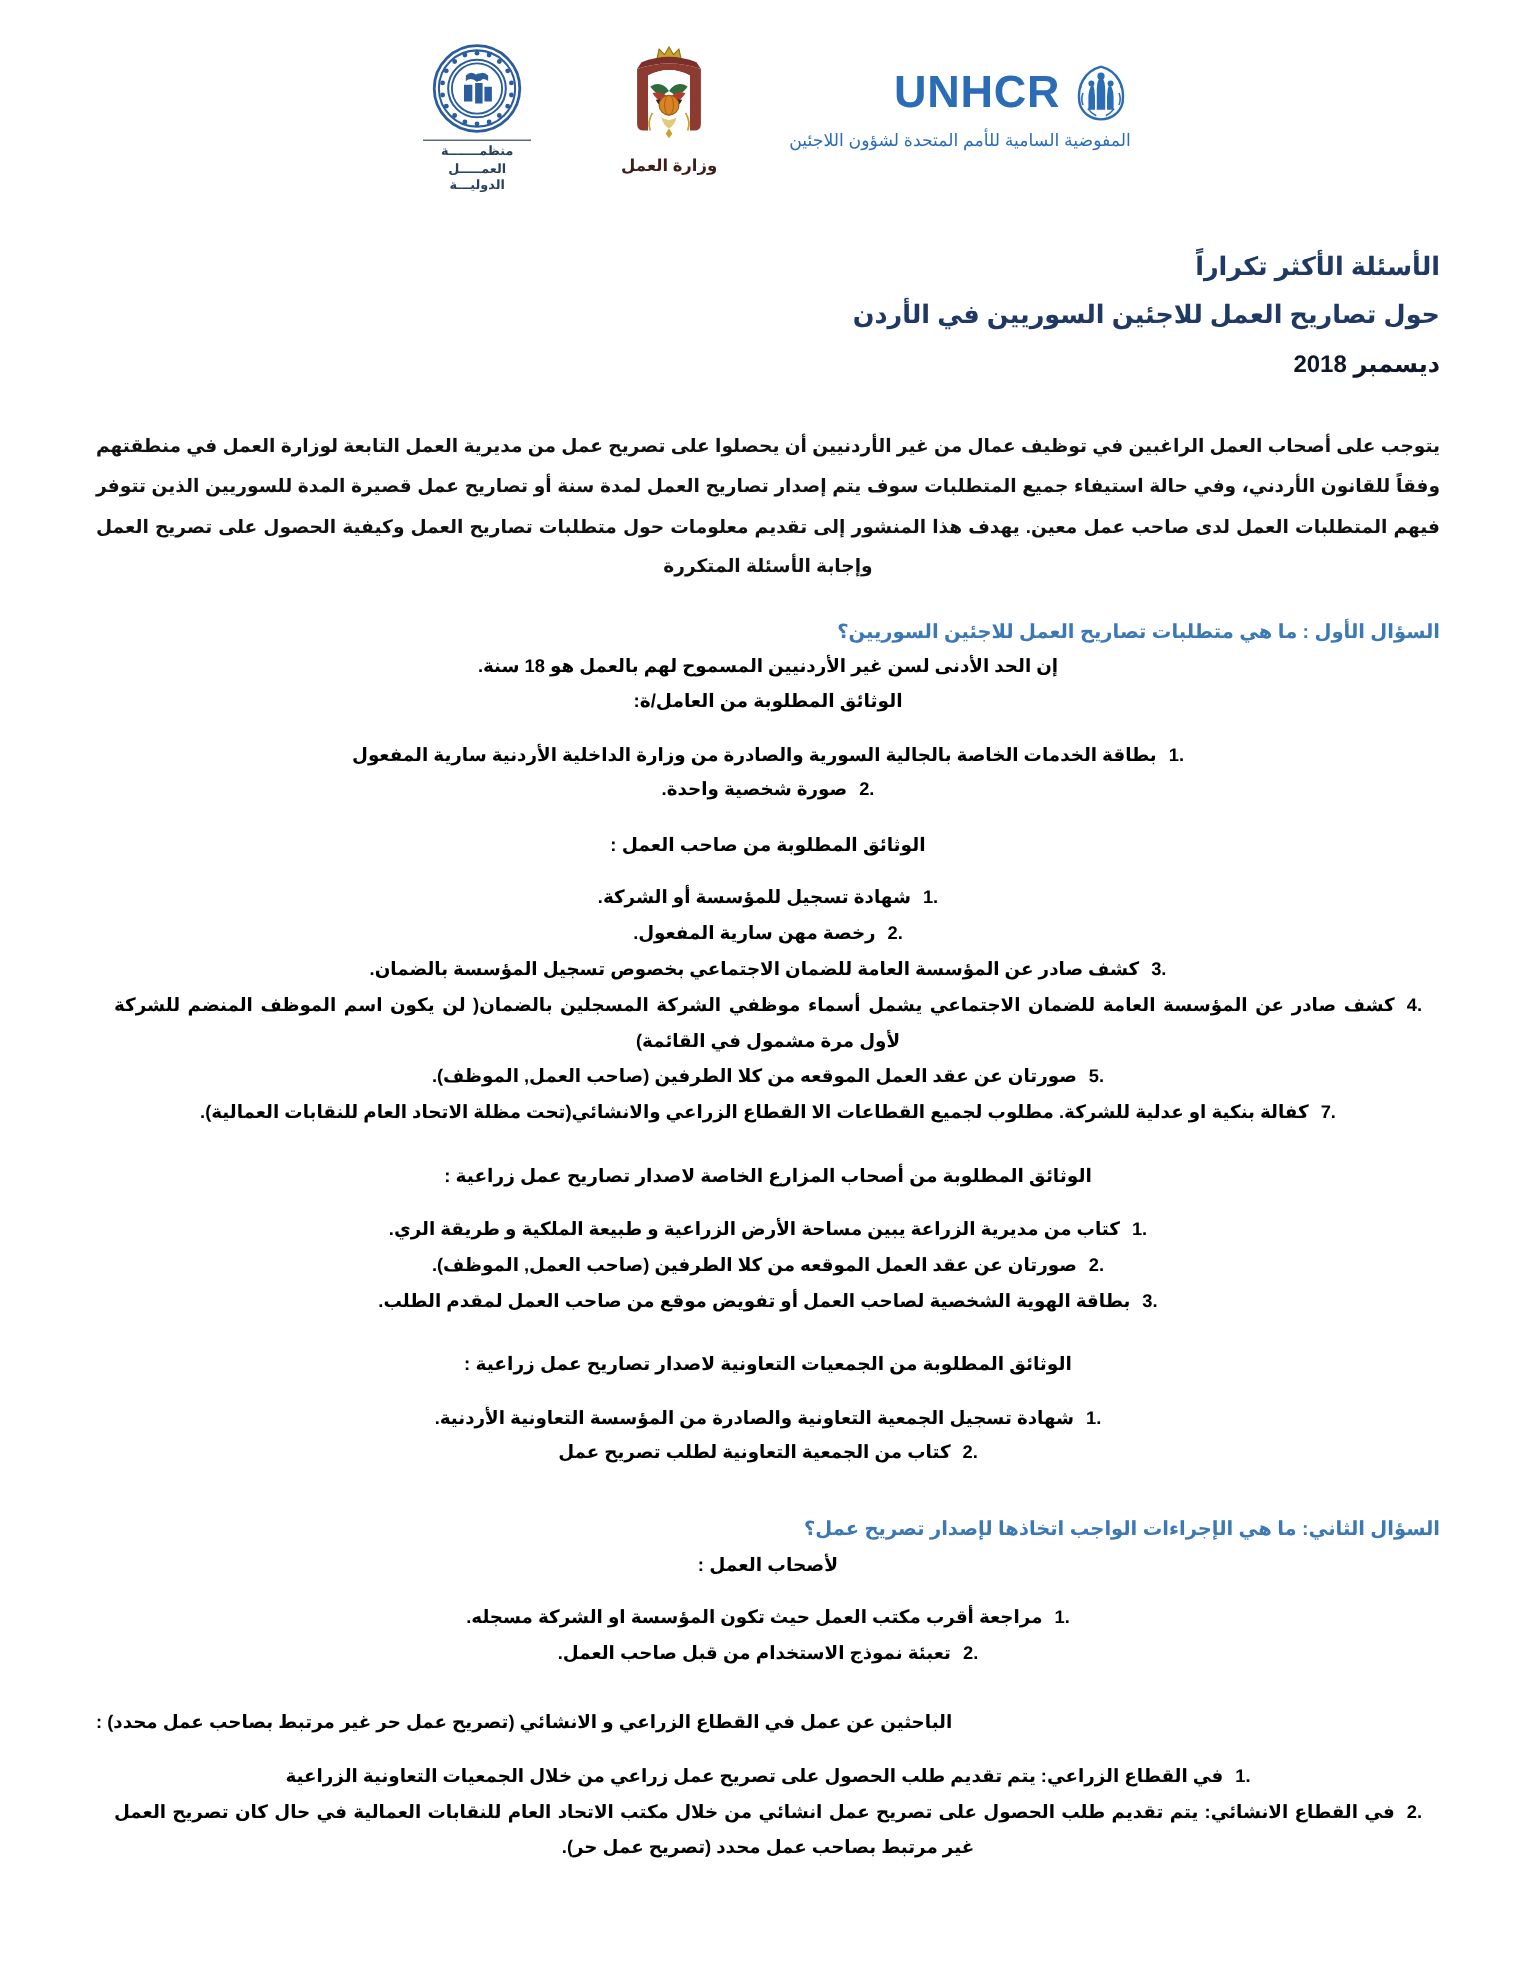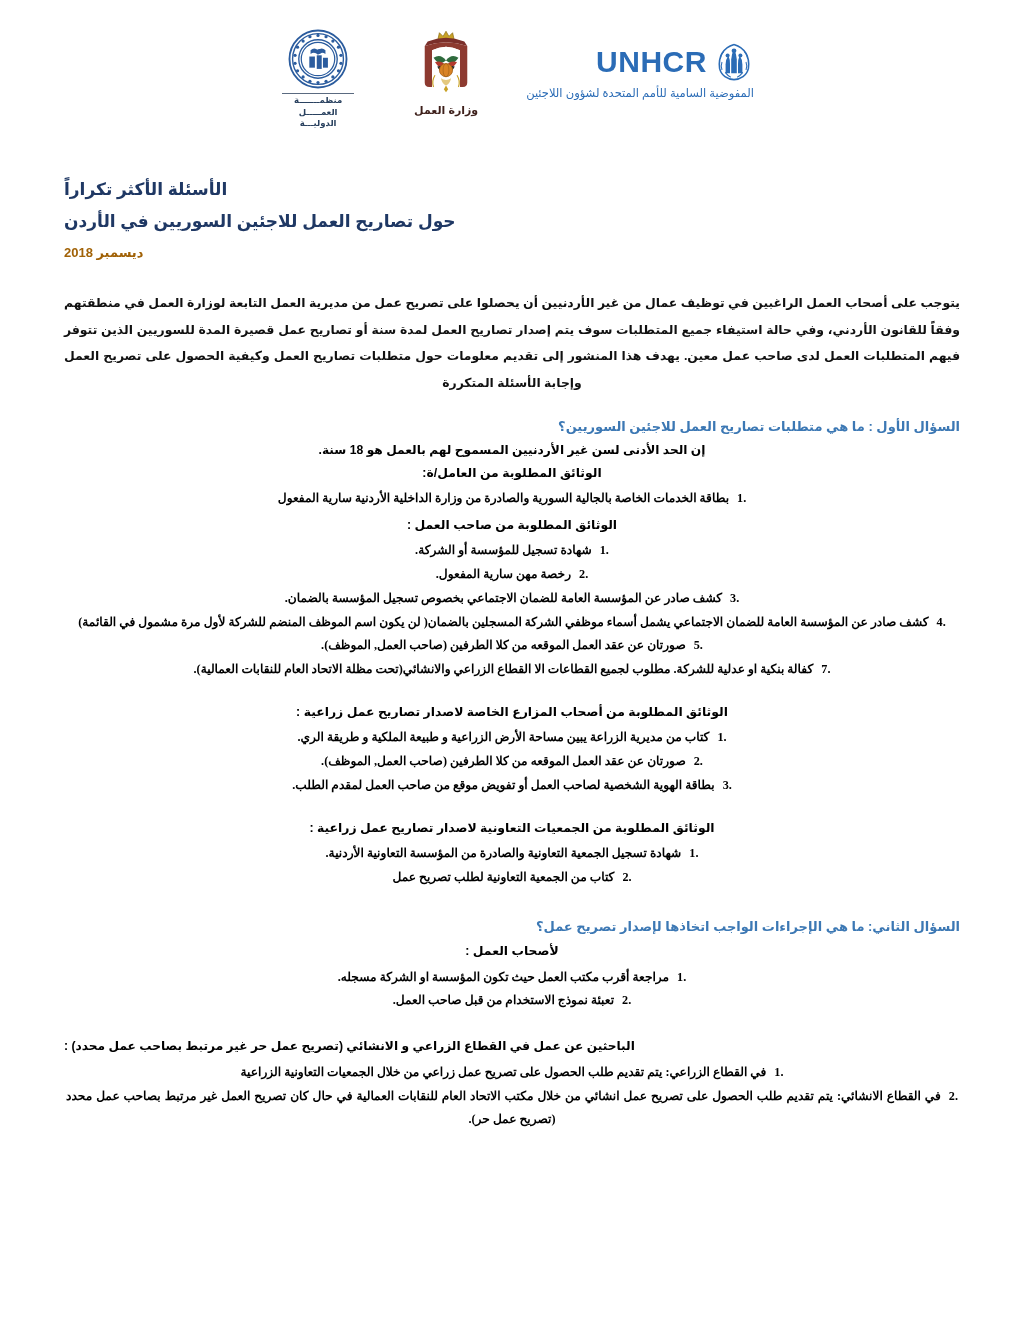--- a/index.html
+++ b/index.html
@@ -96,35 +96,35 @@
     font-size: 11.5px;
     color: #2b6cb6;
     margin-top: 4px;
     text-align: right;
     width: 100%;
     letter-spacing: 0.1px;
   }
 
   
   .title-zone {
-    text-align: left;
-    margin-top: 42px;
+    text-align: right;
+    margin-top: 30px;
   }
   .doc-title-1,
   .doc-title-2 {
     color: #1f3864;
     font-weight: 700;
     font-size: 17px;
     line-height: 1.9;
     letter-spacing: 0.2px;
   }
   .doc-date {
-    color: #a16207;
-    font-weight: 700;
-    font-size: 13px;
+    color: #0f172a;
+    font-weight: 700;
+    font-size: 16px;
     line-height: 2.1;
     direction: rtl;
   }
 
   
   .intro {
     margin-top: 24px;
     font-size: 12.4px;
     line-height: 2.15;
     text-align: justify;
@@ -163,24 +163,23 @@
   .group-heading {
     font-size: 12.4px;
     font-weight: 700;
     text-align: center;
     line-height: 1.95;
     margin-top: 18px;
   }
 
   ol.doc-list {
     list-style: none;
-    margin: 2px;
+    margin: 12px;
     padding: 0;
     counter-reset: li;
-    font-family: Liberation Serif, serif;
   }
   ol.doc-list > li {
     counter-increment: li;
     font-size: 12.2px;
     font-weight: 700;
     line-height: 1.95;
     text-align: center;
     position: relative;
     padding: 0 0 0 0;
   }
@@ -330,20 +329,21 @@
   <p class="intro">يتوجب على أصحاب العمل الراغبين في توظيف عمال من غير الأردنيين أن يحصلوا على تصريح عمل من مديرية العمل التابعة لوزارة العمل في منطقتهم وفقاً للقانون الأردني، وفي حالة استيفاء جميع المتطلبات سوف يتم إصدار تصاريح العمل لمدة سنة أو تصاريح عمل قصيرة المدة للسوريين الذين تتوفر فيهم المتطلبات العمل لدى صاحب عمل معين. يهدف هذا المنشور إلى تقديم معلومات حول متطلبات تصاريح العمل وكيفية الحصول على تصريح العمل وإجابة الأسئلة المتكررة</p>
 
   <div class="section">
 
     <div class="q-heading">السؤال الأول : ما هي متطلبات تصاريح العمل للاجئين السوريين؟</div>
     <div class="note-line">إن الحد الأدنى لسن غير الأردنيين المسموح لهم بالعمل هو 18 سنة.</div>
 
     <div class="sub-heading">الوثائق المطلوبة من العامل/ة:</div>
     <ol class="doc-list">
       <li><span class="num">1.</span><span class="txt">بطاقة الخدمات الخاصة بالجالية السورية والصادرة من وزارة الداخلية الأردنية سارية المفعول</span></li>
+      <li><span class="num">2.</span><span class="txt">صورة شخصية واحدة.</span></li>
     </ol>
 
     <div class="sub-heading">الوثائق المطلوبة من صاحب العمل :</div>
     <ol class="doc-list">
       <li><span class="num">1.</span><span class="txt">شهادة تسجيل للمؤسسة أو الشركة.</span></li>
       <li><span class="num">2.</span><span class="txt">رخصة مهن سارية المفعول.</span></li>
       <li><span class="num">3.</span><span class="txt">كشف صادر عن المؤسسة العامة للضمان الاجتماعي بخصوص تسجيل المؤسسة بالضمان.</span></li>
       <li class="wide"><span class="num">4.</span><span class="txt">كشف صادر عن المؤسسة العامة للضمان الاجتماعي يشمل أسماء موظفي الشركة المسجلين بالضمان( لن يكون اسم الموظف المنضم للشركة لأول مرة مشمول في القائمة)</span></li>
       <li><span class="num">5.</span><span class="txt">صورتان عن عقد العمل الموقعه من كلا الطرفين (صاحب العمل, الموظف).</span></li>
       <li><span class="num">7.</span><span class="txt">كفالة بنكية او عدلية للشركة. مطلوب لجميع القطاعات الا القطاع الزراعي والانشائي(تحت مظلة الاتحاد العام للنقابات العمالية).</span></li>

